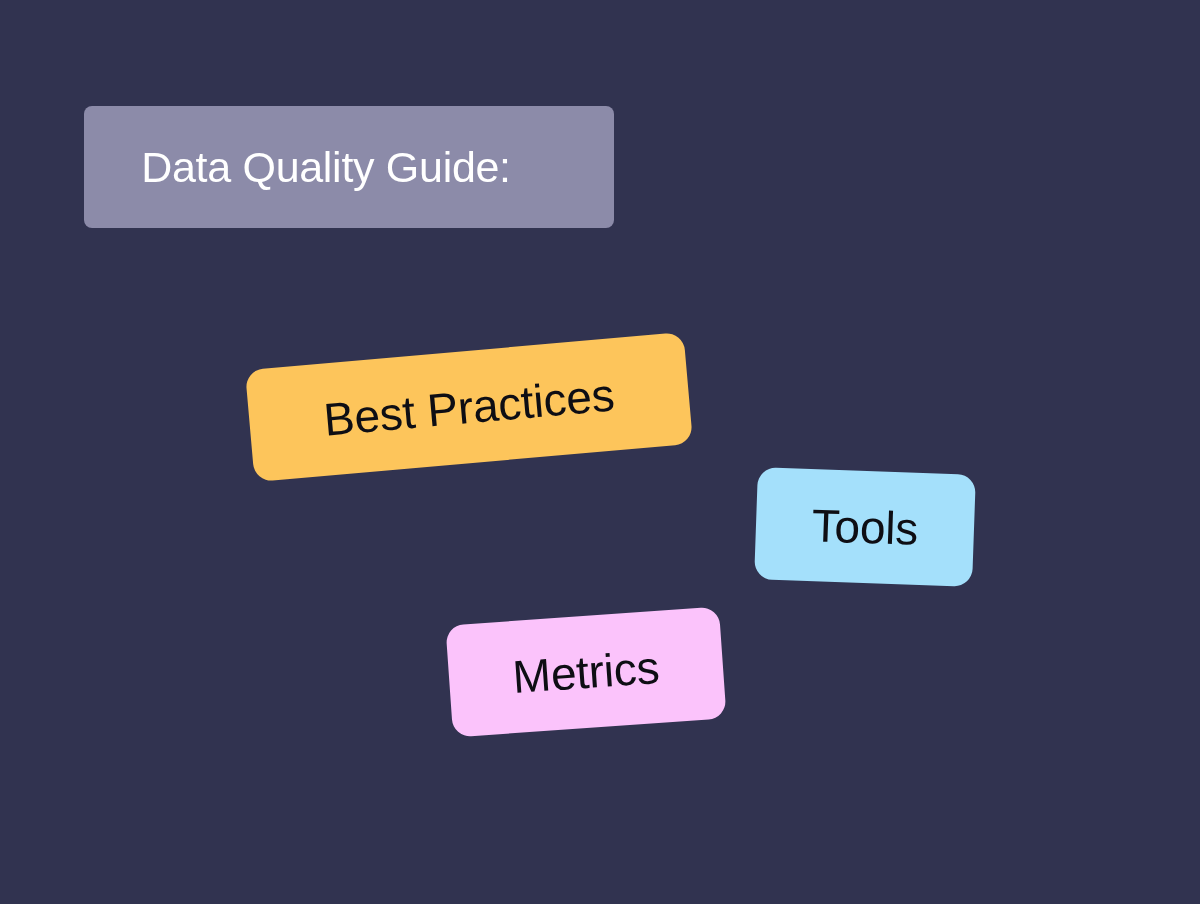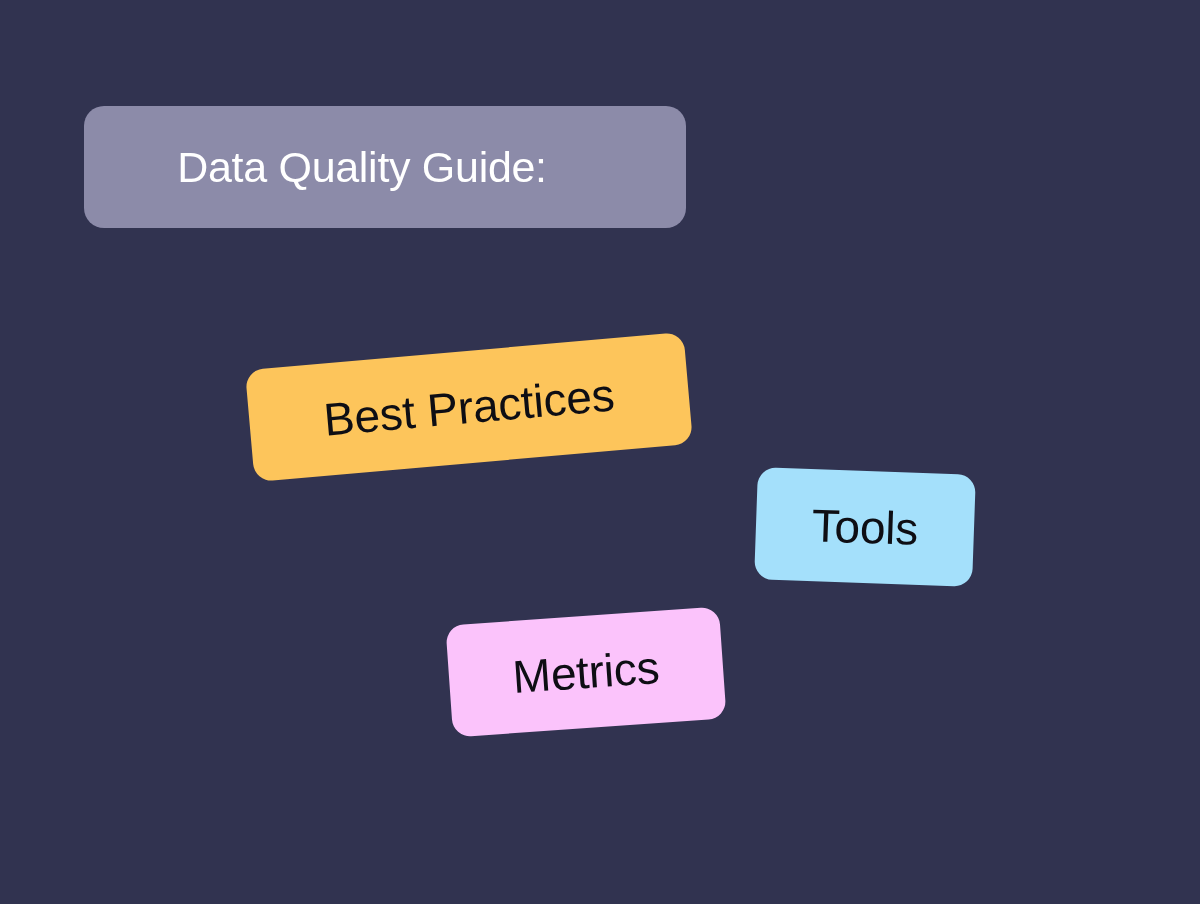--- a/index.html
+++ b/index.html
@@ -11,23 +11,23 @@
       height: 904px;
       background: #313350;
       position: relative;
       overflow: hidden;
       font-family: "Liberation Sans", "DejaVu Sans", sans-serif;
     }
     .title-box {
       position: absolute;
       left: 84px;
       top: 106px;
-      width: 602px;
+      width: 530px;
       height: 122px;
-      border-radius: 20px;
+      border-radius: 8px;
       background: #8c8ba9;
       display: flex;
       align-items: center;
       justify-content: center;
       box-sizing: border-box;
       padding-right: 46px;
     }
     .title-text {
       color: #ffffff;
       font-size: 43px;

